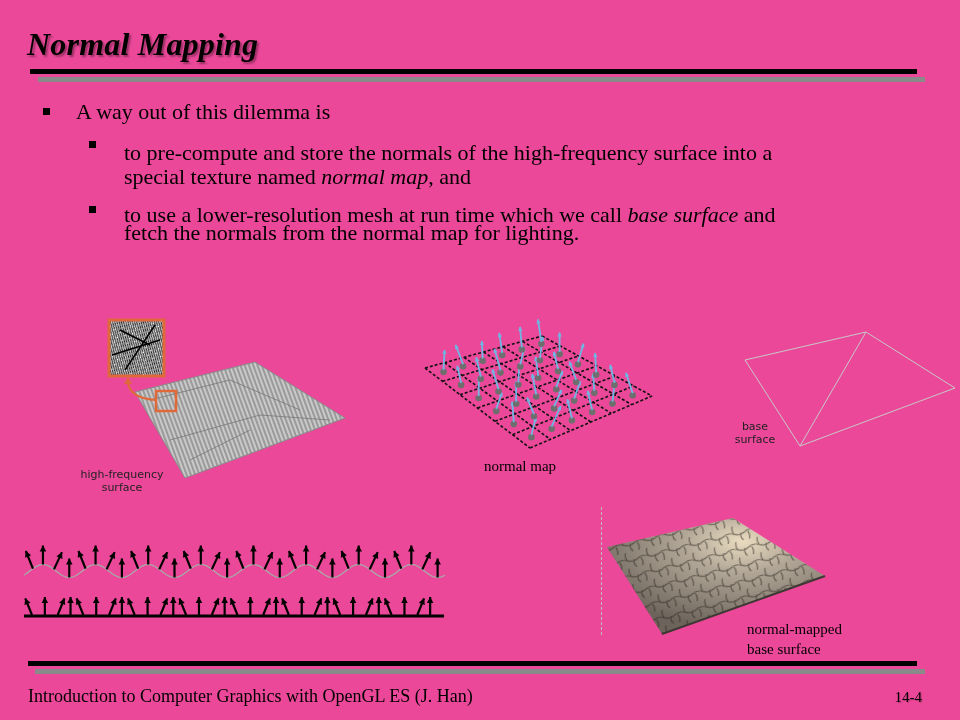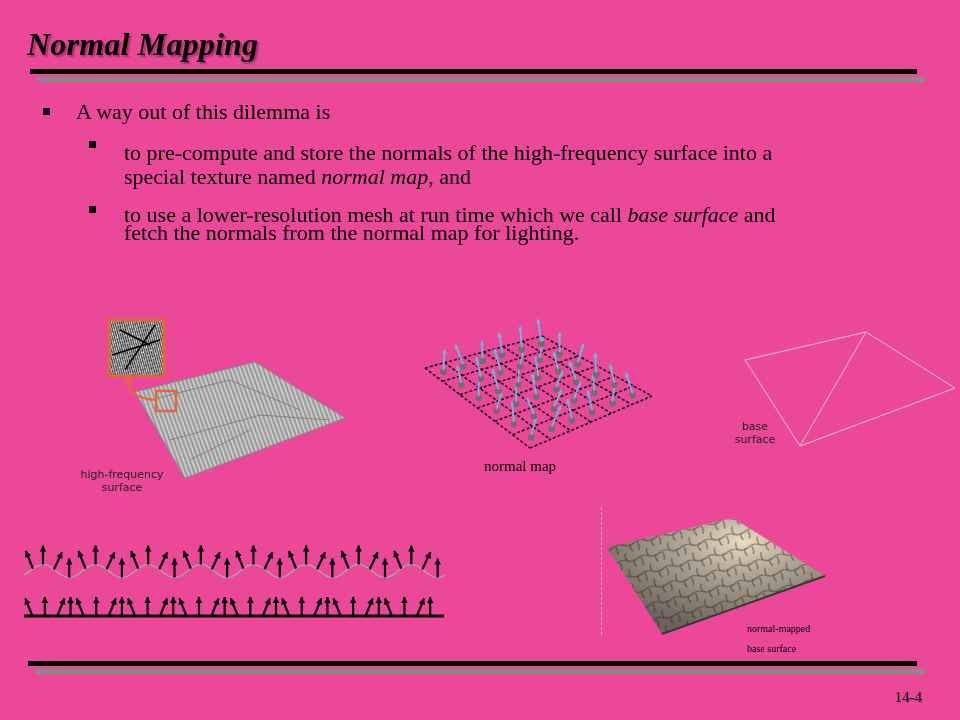--- a/index.html
+++ b/index.html
@@ -361,22 +361,23 @@
       </radialGradient>
       <pattern id="stones" width="22" height="16" patternUnits="userSpaceOnUse" patternTransform="rotate(-14)">
         <rect width="22" height="16" fill="none"></rect>
         <path d="M0 8 Q6 5 11 8 T22 8 M11 0 Q9 4 11 8 M3 8 Q5 12 3 16 M18 8 Q16 12 19 16" stroke="rgba(40,35,30,0.55)" stroke-width="1.2" fill="none"></path>
       </pattern>
     </defs>
     <polygon points="607,547 733,518 825,576 662,634" fill="url(#light)"></polygon>
     <polygon points="607,547 733,518 825,576 662,634" fill="url(#stones)"></polygon>
     <polyline points="662,634 825,576" stroke="#3e3833" stroke-width="2" fill="none"></polyline>
   </svg>
-  <div class="serif-label" style="left:747px; top:619px; font-size:10px; line-height:20px;">
+  <div class="serif-label" style="left:747px; top:619px; font-size:15px; line-height:20px;">
     <div>normal-mapped</div>
     <div>base surface</div>
   </div>
 
   <div class="rule-black" style="left:28px; top:661px; width:889px;"></div>
   <div class="rule-gray" style="left:35px; top:669px; width:890px;"></div>
 
+  <div class="footer">Introduction to Computer Graphics with OpenGL ES (J. Han)</div>
   <div class="pagenum">14-4</div>
 </div>
 
 </body></html>

